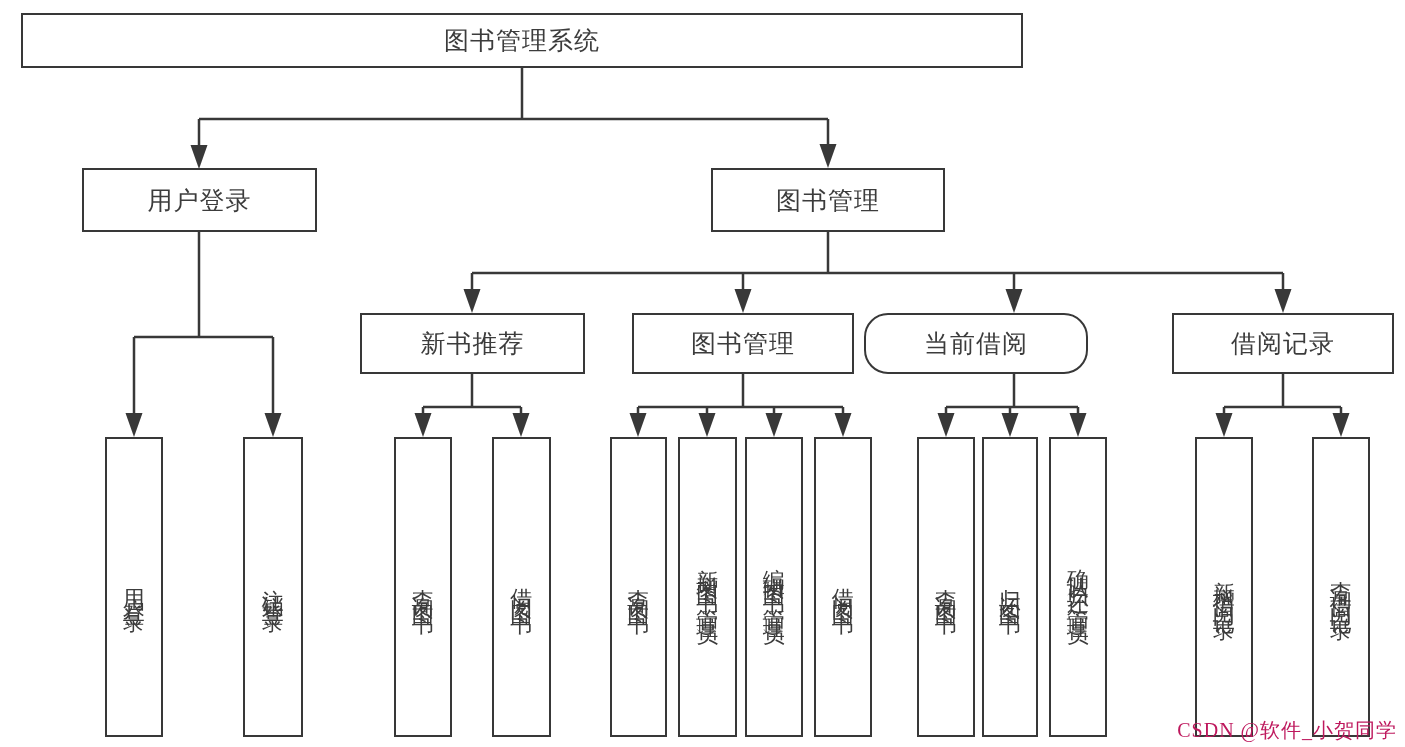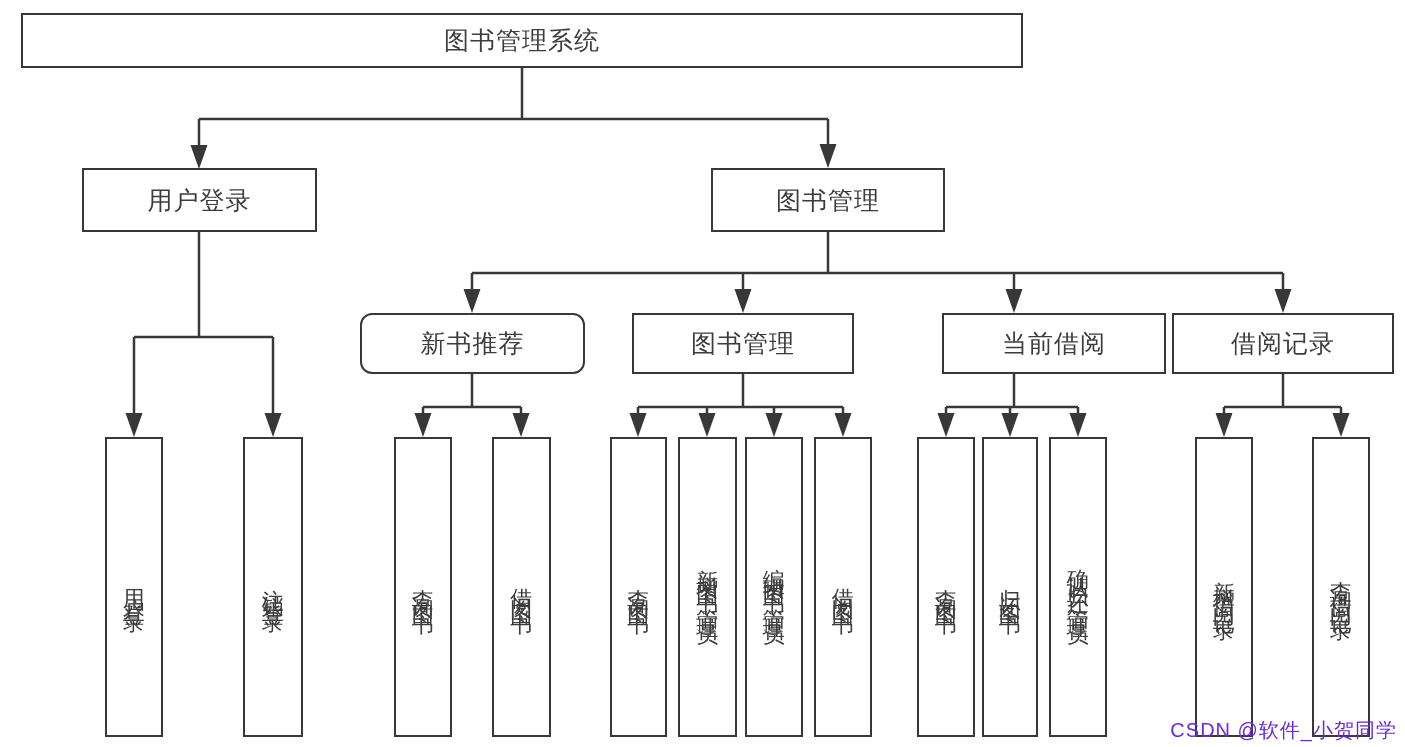--- a/index.html
+++ b/index.html
@@ -1,33 +1,33 @@
 <!DOCTYPE html>
 <html><head>
 <meta charset="utf-8">
 <style>
   html,body { margin:0; padding:0; background:#ffffff; }
   #canvas {
     position:relative; width:1405px; height:747px; background:#ffffff;
-    font-family:Liberation Sans, sans-serif; overflow:hidden;
+    font-family:Liberation Serif, serif; overflow:hidden;
   }
   #wires { position:absolute; left:0; top:0; width:1405px; height:747px; }
   .node {
     position:absolute; box-sizing:border-box; background:#ffffff;
     border:2.5px solid #383838; color:#3c3c3c;
     display:flex; align-items:center; justify-content:center; text-align:center;
   }
   .h-label { font-size:25px; letter-spacing:1px; white-space:nowrap; }
   .v-label {
     writing-mode:vertical-rl; text-orientation:mixed;
     font-size:22px; line-height:1.15; letter-spacing:8px; white-space:nowrap;
   }
   .watermark {
     position:absolute; right:8px; bottom:3px; font-size:20px;
-    color:#6d28d9; letter-spacing:1px; white-space:nowrap;
+    color:#be185d; letter-spacing:1px; white-space:nowrap;
   }
 </style>
 </head>
 <body>
 
 <div id="canvas">
 
   <svg id="wires" viewBox="0 0 1405 747" xmlns="http://www.w3.org/2000/svg">
     <g stroke="#383838" stroke-width="2.5" fill="none">
 
@@ -72,27 +72,27 @@
     <span class="h-label">图书管理系统</span>
   </div>
 
   <div class="node" style="left:82px; top:168px; width:235px; height:64px;">
     <span class="h-label">用户登录</span>
   </div>
   <div class="node" style="left:711px; top:168px; width:234px; height:64px;align-items:center;">
     <span class="h-label">图书管理</span>
   </div>
 
-  <div class="node" style="left:360px; top:313px; width:225px; height:61px;border-radius:12px;">
+  <div class="node" style="left:360px; top:313px; width:225px; height:61px;">
     <span class="h-label">新书推荐</span>
   </div>
   <div class="node" style="left:632px; top:313px; width:222px; height:61px;">
     <span class="h-label">图书管理</span>
   </div>
-  <div class="node" style="left:942px; top:313px; width:224px; height:61px;">
+  <div class="node" style="left:864px; top:313px; width:224px; height:61px;border-radius:24px;">
     <span class="h-label">当前借阅</span>
   </div>
   <div class="node" style="left:1172px; top:313px; width:222px; height:61px;">
     <span class="h-label">借阅记录</span>
   </div>
 
   <div class="node" style="left:105px; top:437px; width:58px; height:300px;">
     <span class="v-label">用户登录</span>
   </div>
   <div class="node" style="left:243px; top:437px; width:60px; height:300px;">

